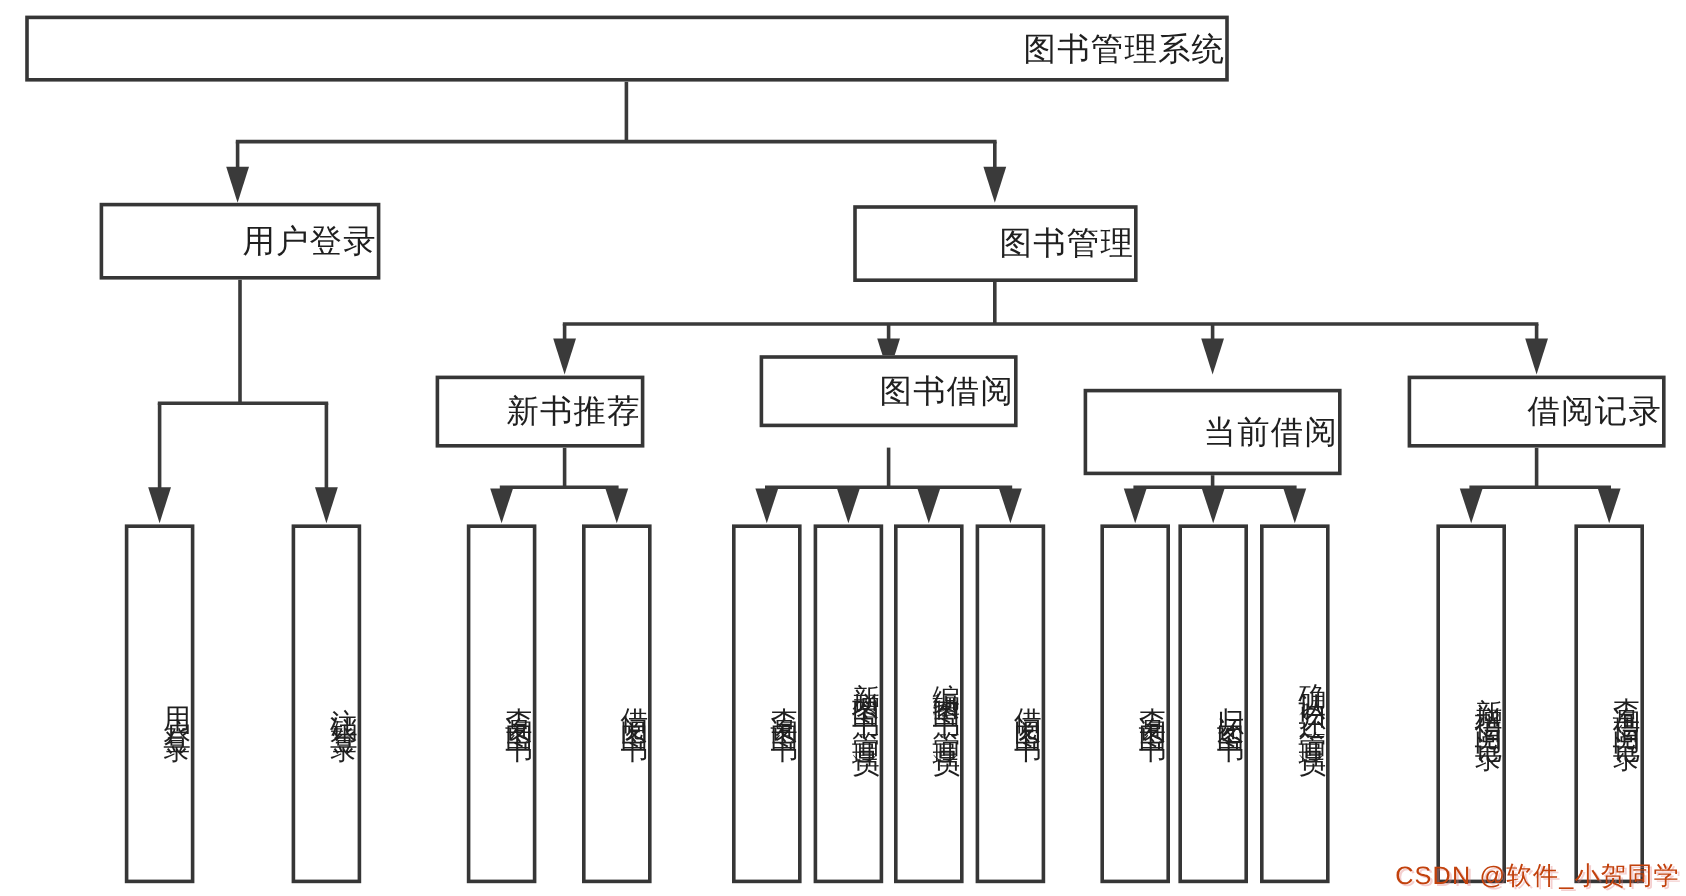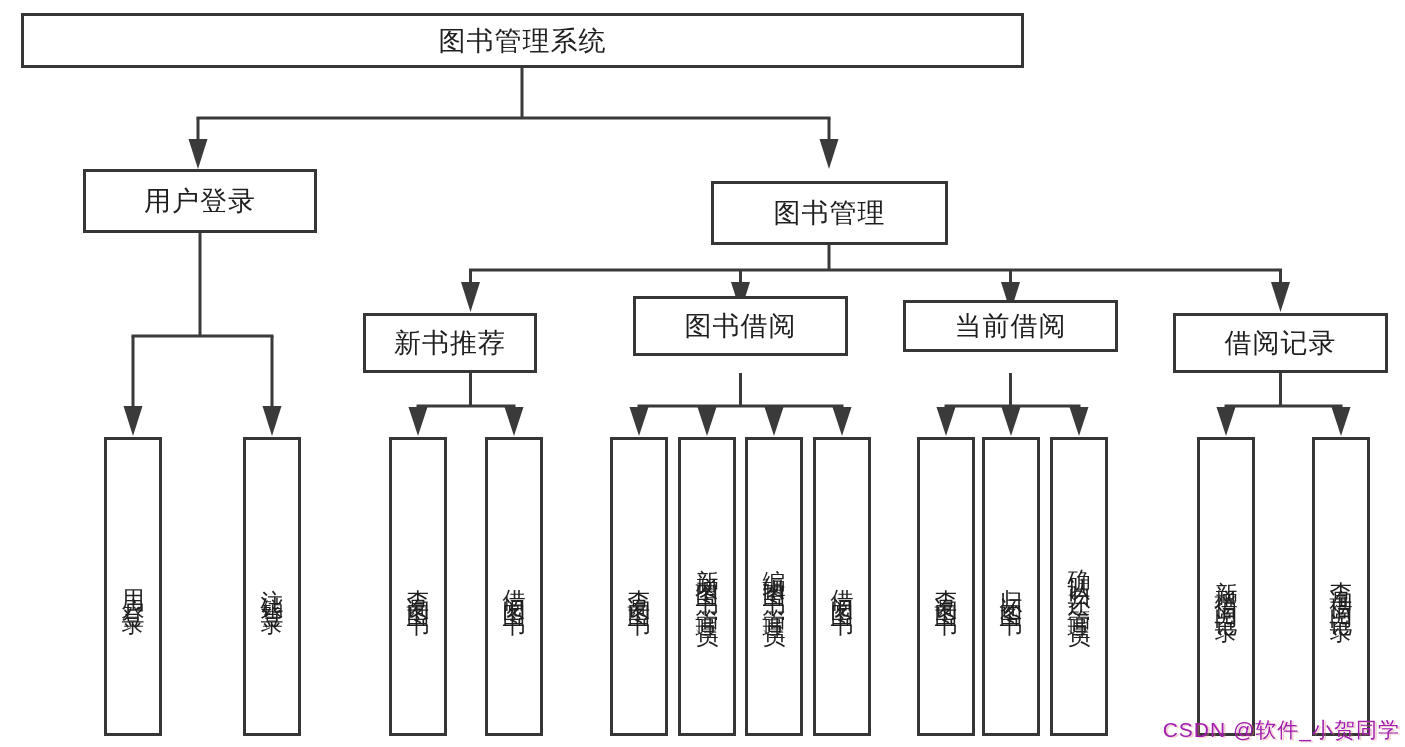--- a/index.html
+++ b/index.html
@@ -3,32 +3,32 @@
 <meta charset="utf-8">
 <style>
   html,body{margin:0;padding:0;background:#ffffff;}
   .stage{
     position:relative;width:1405px;height:747px;background:#ffffff;overflow:hidden;
     font-family:"Liberation Sans",sans-serif;color:#1f1f1f;
   }
   .wires{position:absolute;left:0;top:0;z-index:1;}
   .box{
     position:absolute;box-sizing:border-box;background:#ffffff;
-    border:3px solid #363636;display:flex;align-items:center;justify-content:center;
+    border:3px solid #363636;display:flex;align-items:center;justify-content:flex-end;
     z-index:2;
   }
   .hbox span{font-size:27px;letter-spacing:1px;white-space:nowrap;}
   .vbox{width:58px;height:299px;top:437px;}
   .vtext{
     writing-mode:vertical-rl;text-orientation:mixed;
     font-size:23px;letter-spacing:8px;line-height:1;white-space:nowrap;
   }
   .watermark{
     position:absolute;right:5px;bottom:3px;z-index:5;
-    font-size:21px;letter-spacing:1px;color:#a21caf;
+    font-size:21px;letter-spacing:1px;color:#c2410c;
     text-shadow:2px 1px 0 rgba(226,128,128,0.38);
     white-space:nowrap;
   }
 </style>
 </head>
 <body>
 
 <div class="stage">
 
   <svg class="wires" width="1405" height="747" viewBox="0 0 1405 747">
@@ -91,31 +91,31 @@
     </g>
   </svg>
 
   <div class="box hbox" style="left:21px;top:13px;width:1003px;height:55px">
     <span>图书管理系统</span>
   </div>
 
   <div class="box hbox" style="left:83px;top:169px;width:234px;height:64px">
     <span>用户登录</span>
   </div>
-  <div class="box hbox" style="left:711px;top:181px;width:237px;height:64px">
+  <div class="box hbox" style="left:711px;top:171px;width:237px;height:64px">
     <span>图书管理</span>
   </div>
 
   <div class="box hbox" style="left:363px;top:313px;width:174px;height:60px">
     <span>新书推荐</span>
   </div>
   <div class="box hbox" style="left:633px;top:296px;width:215px;height:60px">
     <span>图书借阅</span>
   </div>
-  <div class="box hbox" style="left:903px;top:300px;width:215px;height:52px">
+  <div class="box hbox" style="left:903px;top:324px;width:215px;height:72px">
     <span>当前借阅</span>
   </div>
   <div class="box hbox" style="left:1173px;top:313px;width:215px;height:60px">
     <span>借阅记录</span>
   </div>
 
   <div class="box vbox" style="left:104px">
     <span class="vtext">用户登录</span>
   </div>
   <div class="box vbox" style="left:243px">

